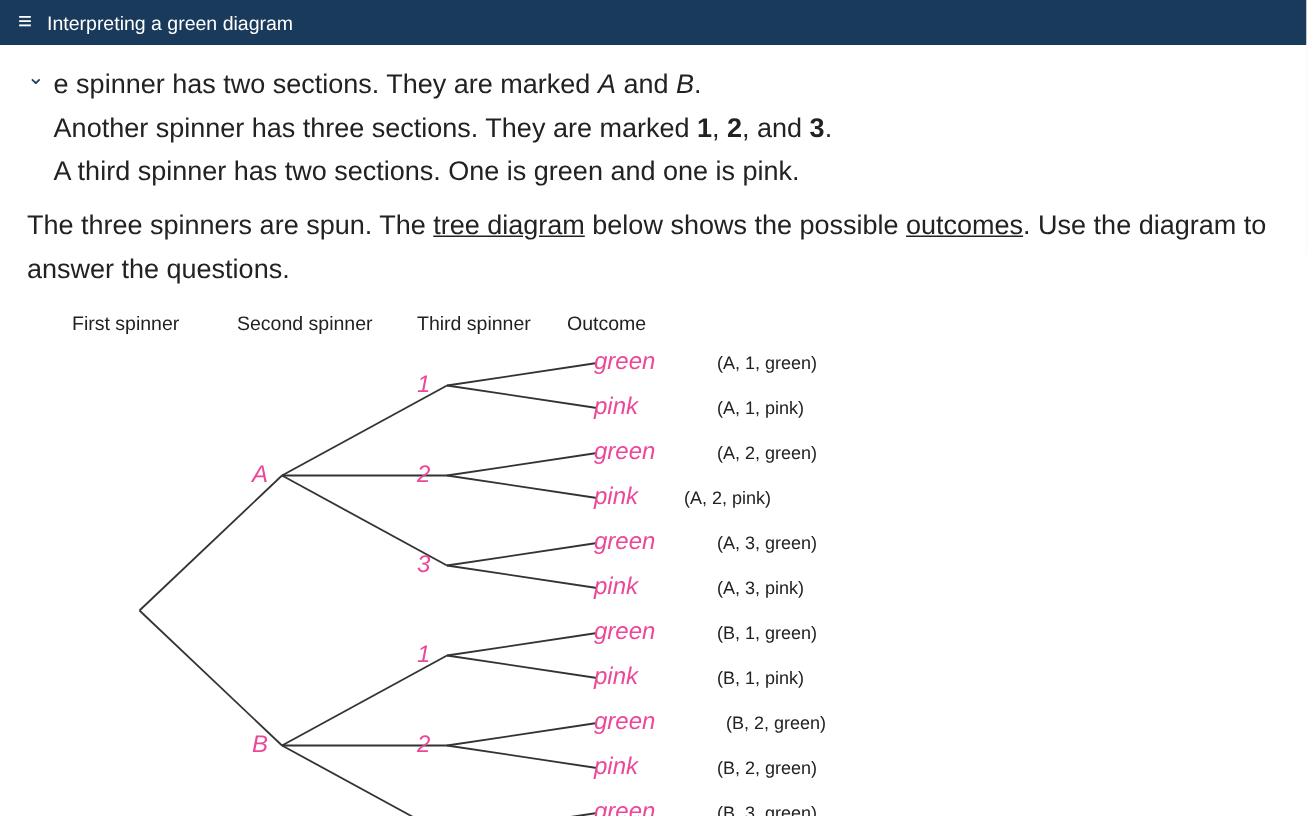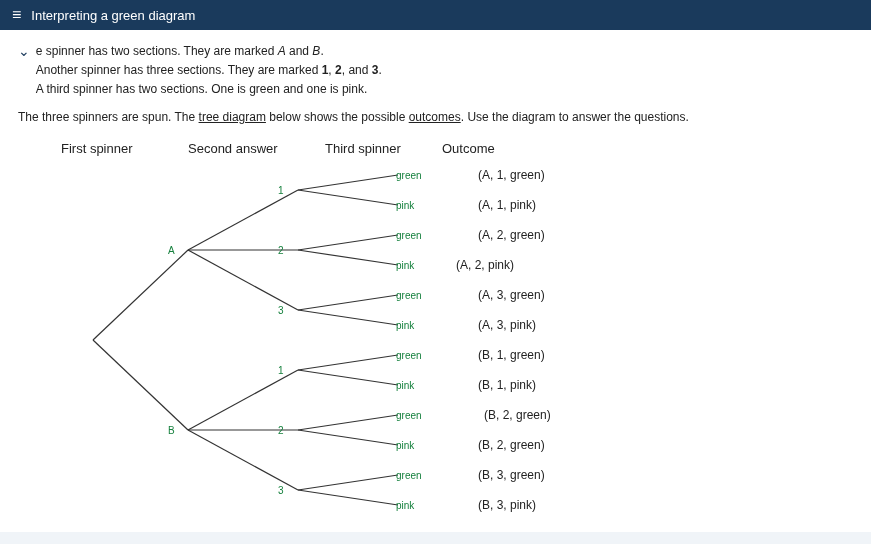--- a/index.html
+++ b/index.html
@@ -35,37 +35,37 @@
       align-items: flex-start;
       margin-bottom: 8px;
     }
     .chevron {
       color: #1a3a5c;
       font-size: 14px;
       margin-right: 6px;
       margin-top: 1px;
     }
     .intro-text {
-      font-size: 12px;
+      font-size: 18px;
       color: #222;
       line-height: 1.6;
     }
     .intro-text .underline {
       text-decoration: underline;
       cursor: pointer;
       color: #222;
     }
     .diagram-section {
       margin-top: 14px;
     }
     .column-headers {
       display: flex;
-      margin-left: 43px;
+      margin-left: 30px;
       margin-bottom: 4px;
-      gap: 17px;
+      gap: 0;
     }
     .col-header {
       font-size: 13px;
       font-weight: normal;
       color: #222;
     }
     .col-first { width: 110px; }
     .col-second { width: 120px; }
     .col-third { width: 100px; }
     .col-outcome { width: 140px; }
@@ -78,24 +78,25 @@
       margin-left: 10px;
     }
     .tree-svg {
       position: absolute;
       top: 0; left: 0;
       width: 100%;
       height: 100%;
     }
     .node-label {
       position: absolute;
-      font-size: 10px;
-      color: #15803d;
+      font-size: 16px;
+      color: #ec4899;
       white-space: nowrap;
       transform: translateY(-50%);
+      font-style: italic;
     }
     .outcome-label {
       position: absolute;
       font-size: 12px;
       color: #222;
       white-space: nowrap;
       transform: translateY(-50%);
     }
   </style>
 </head>
@@ -116,21 +117,21 @@
     </div>
   </div>
 
   <div class="intro-text" style="margin-bottom:14px;">
     The three spinners are spun. The <span class="underline">tree diagram</span> below shows the possible <span class="underline">outcomes</span>. Use the diagram to answer the questions.
   </div>
 
   <div class="diagram-section">
     <div class="column-headers">
       <div class="col-header col-first">First spinner</div>
-      <div class="col-header col-second">Second answer</div>
+      <div class="col-header col-second">Second spinner</div>
       <div class="col-header col-third">Third spinner</div>
       <div class="col-header col-outcome">Outcome</div>
     </div>
 
     <div class="tree-container">
       <svg class="tree-svg" viewBox="0 0 820 360">
 
         <line x1="60" y1="180" x2="155" y2="90" stroke="#333" stroke-width="1.2"></line>
         <line x1="60" y1="180" x2="155" y2="270" stroke="#333" stroke-width="1.2"></line>
 

